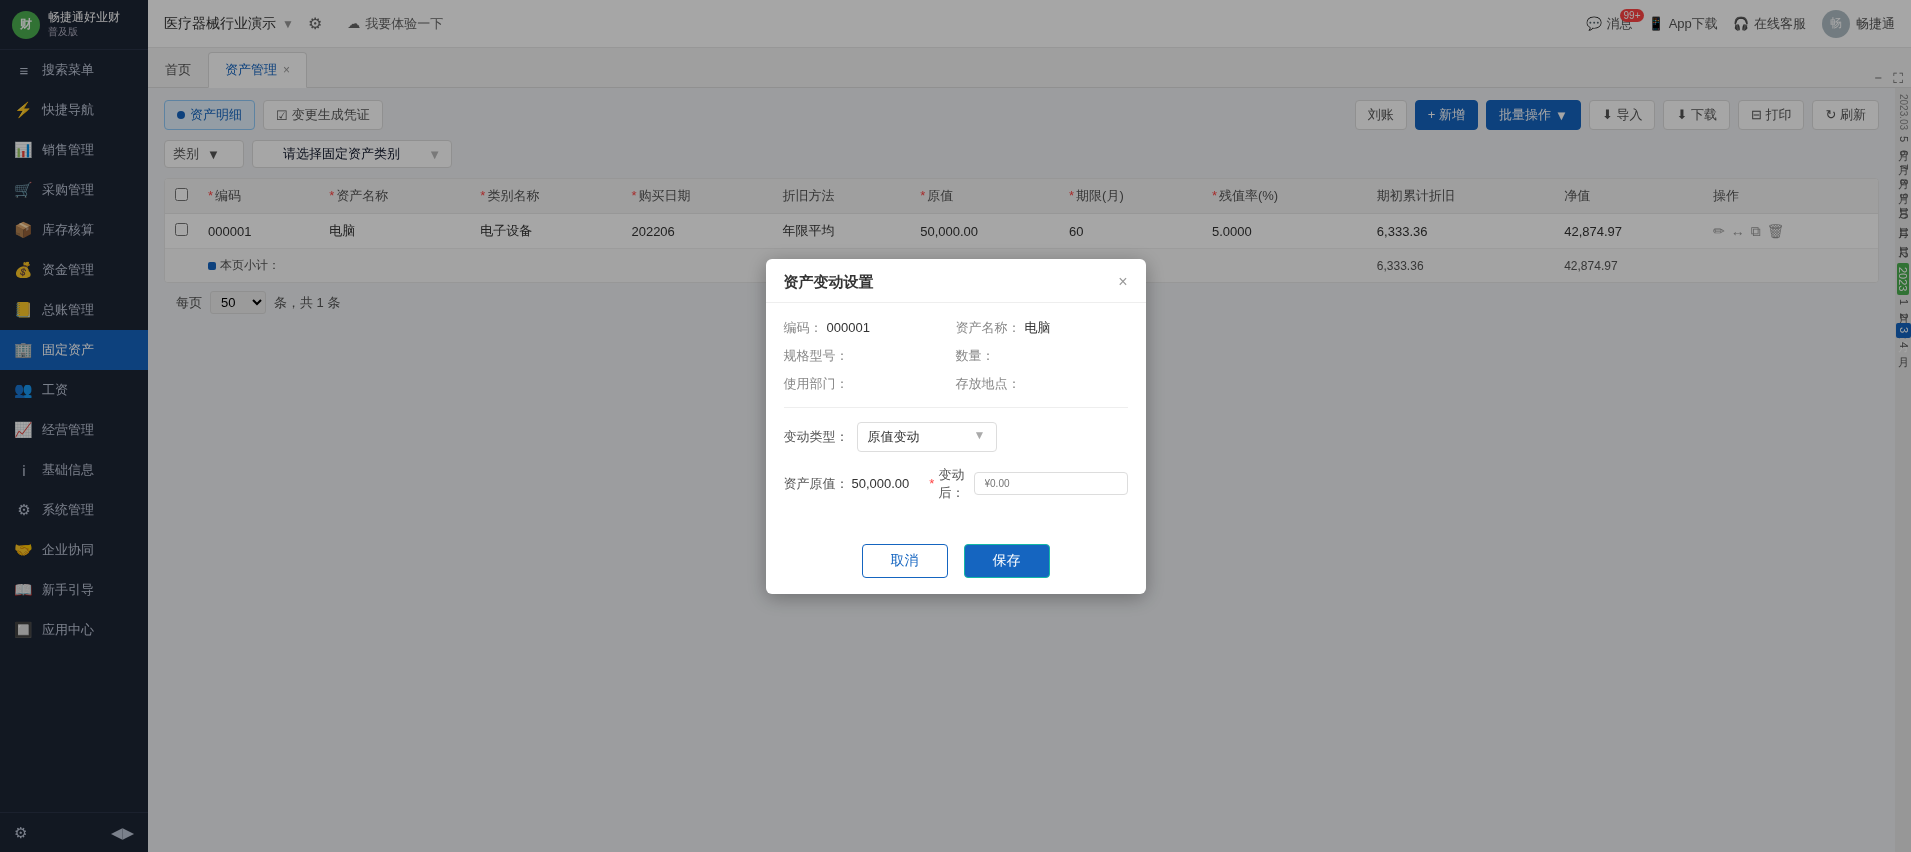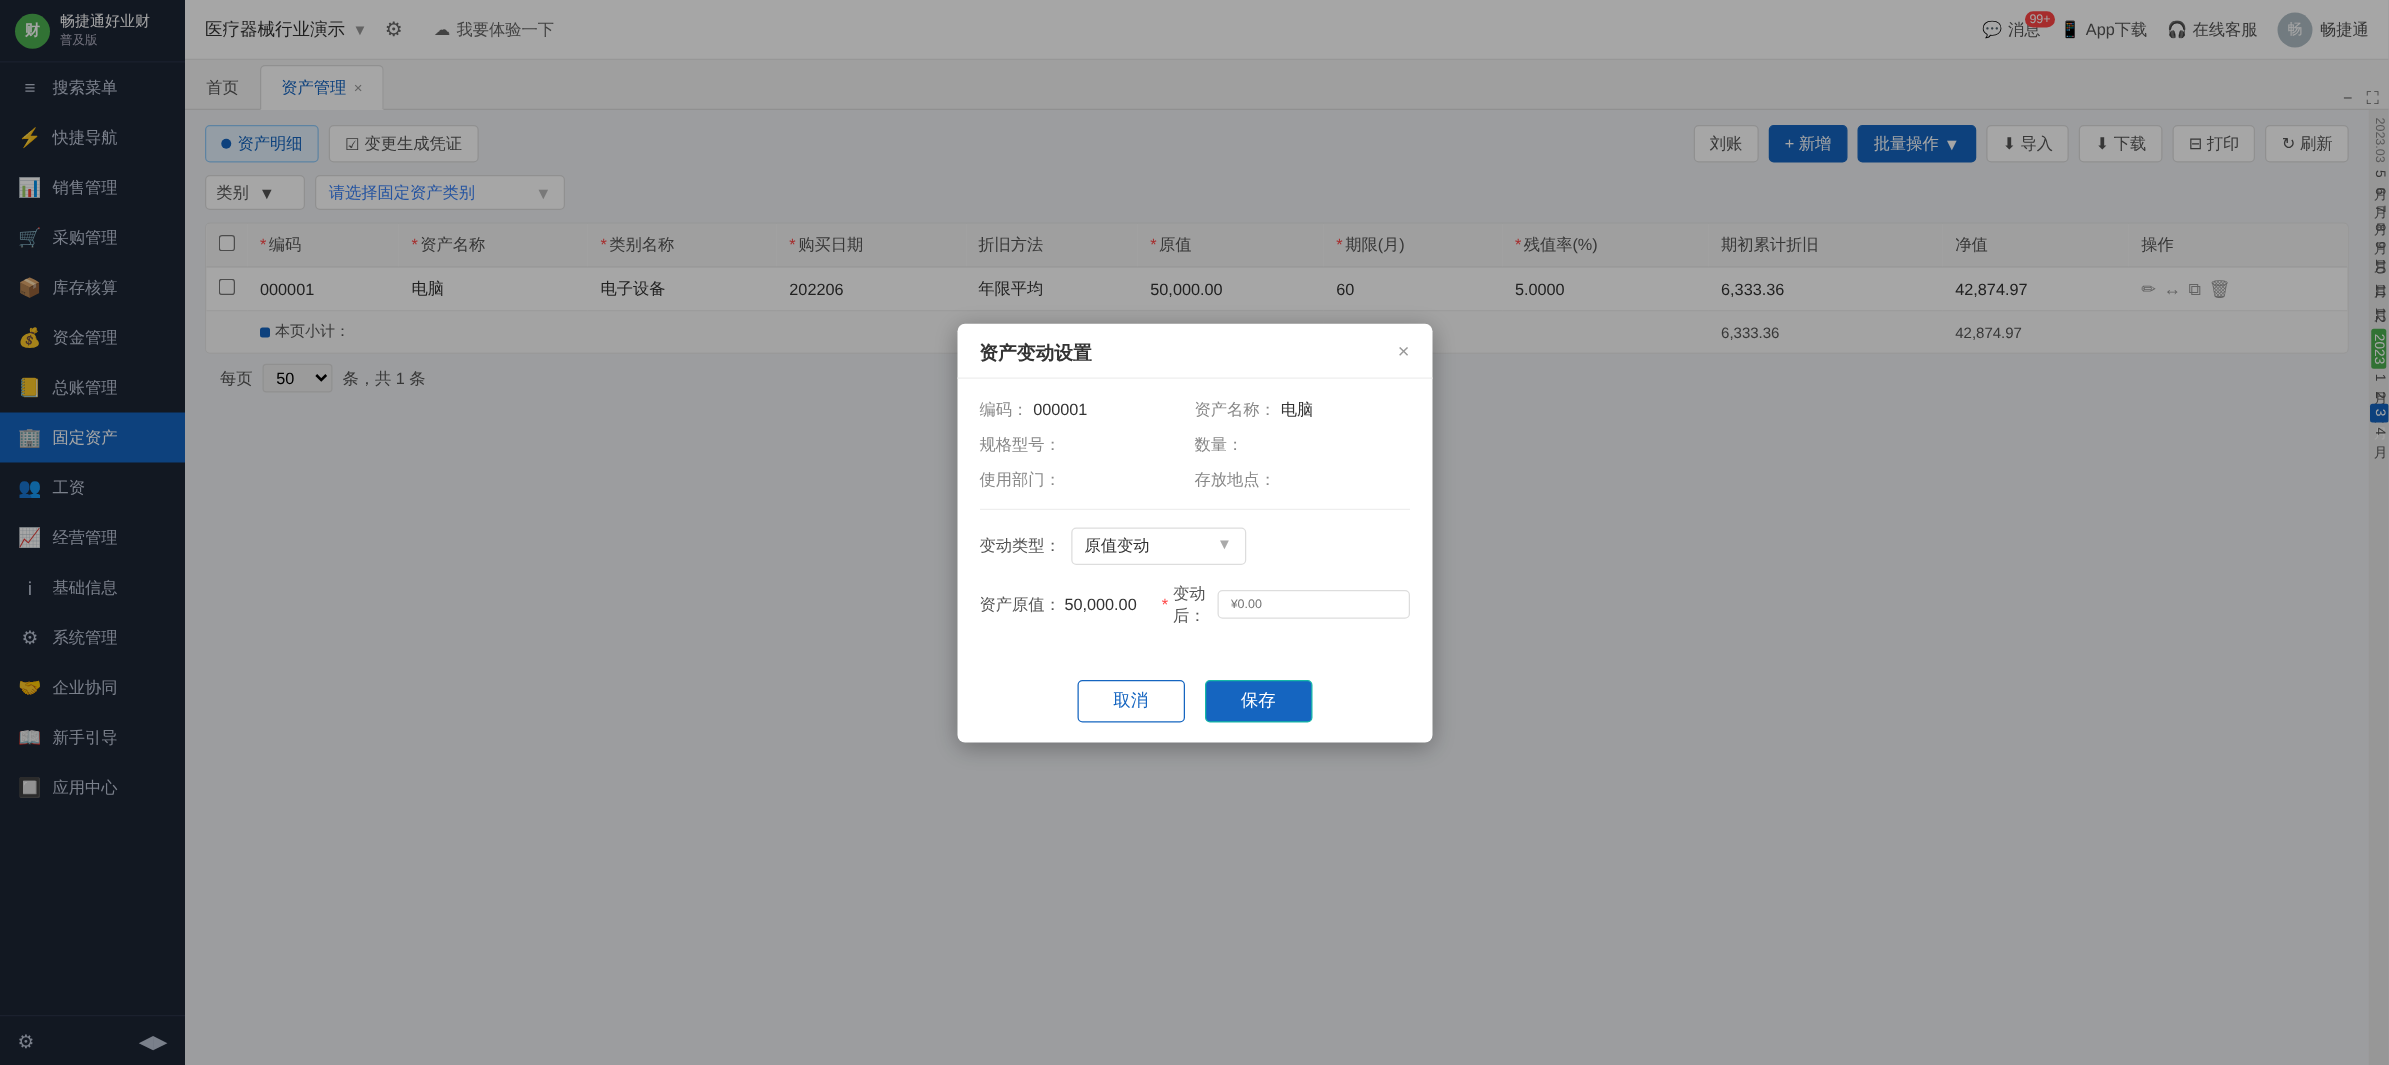--- a/index.html
+++ b/index.html
@@ -415,21 +415,21 @@
           <button class="btn btn-default">↻ 刷新</button>
         </div>
       </div>
 
       <div class="filter-bar">
         <div class="filter-select">
           <span>类别</span>
           <span style="margin-left:4px;">▼</span>
         </div>
         <div class="filter-input">
-          <span style="color:#3b82f6;">请选择固定资产类别</span>
+          <span style="color:#0f172a;margin-left:20px;">请选择固定资产类别</span>
           <span style="margin-left:auto; color:#bbb;">▼</span>
         </div>
       </div>
 
       <div class="table-wrap">
         <table>
           <thead>
             <tr>
               <th style="width:32px;"><input type="checkbox" style=""></th>
               <th><span class="required">*</span><span>编码</span></th>

